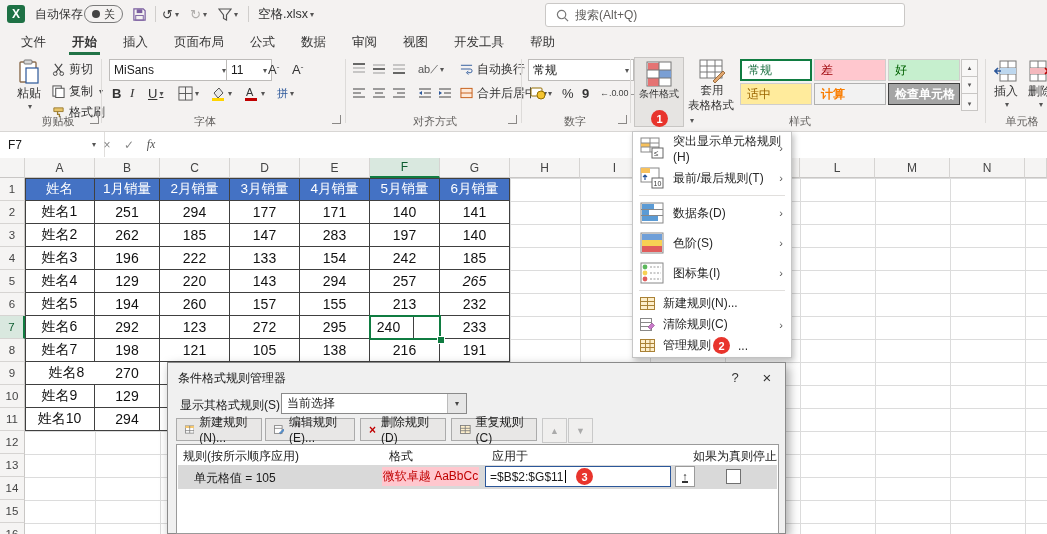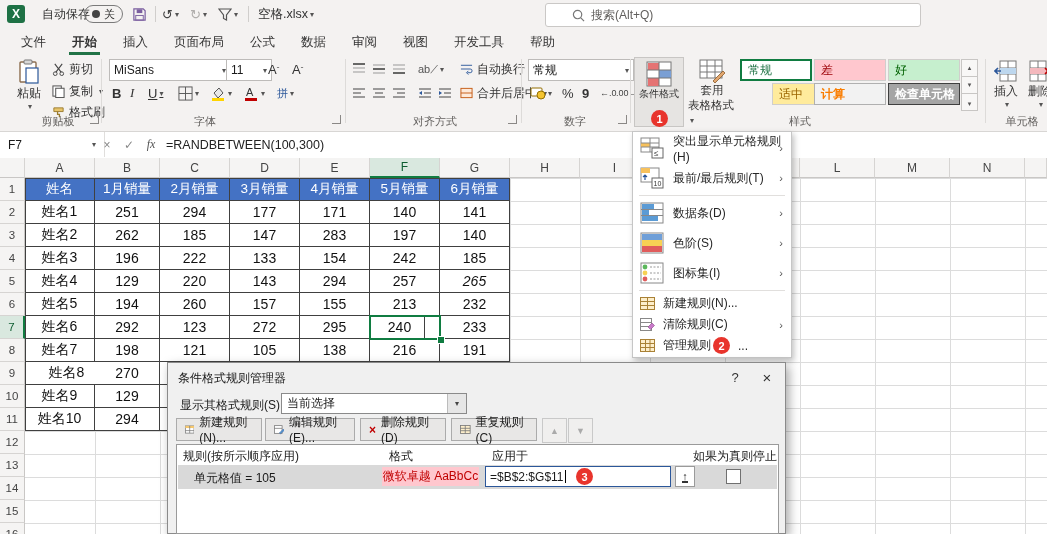--- a/index.html
+++ b/index.html
@@ -11,42 +11,42 @@
   .tb-item{position:absolute;top:4px;height:20px;display:flex;align-items:center;font-size:12px;color:#333;}
   .xl-icon{width:18px;height:18px;background:#1e7145;border-radius:3px;color:#fff;font-weight:bold;
            display:flex;align-items:center;justify-content:center;font-size:12px;}
   .toggle{border:1px solid #7a7a7a;border-radius:9px;height:16px;padding:0 7px;display:flex;align-items:center;gap:4px;font-size:11px;}
   .dot{width:8px;height:8px;border-radius:50%;background:#444;}
   .qat{color:#444;font-size:13px;}
   .dd{font-size:8px;color:#555;margin-left:2px;}
   .vline{position:absolute;top:6px;width:1px;height:16px;background:#d0cecc;}
   #searchbox{position:absolute;left:545px;top:3px;width:348px;height:22px;background:#fff;
              border:1px solid #cac8c6;border-radius:3px;display:flex;align-items:center;gap:6px;
-             padding-left:26px;color:#605e5c;font-size:12px;}
+             padding-left:10px;color:#605e5c;font-size:12px;}
   
   #tabrow{position:absolute;left:0;top:29px;width:1047px;height:26px;background:#f4f2f1;display:flex;align-items:center;padding-left:8px;gap:0;}
   .tab{padding:0 13px;height:26px;display:flex;align-items:center;font-size:12.5px;color:#333;position:relative;}
   .tab.active{font-weight:bold;}
   .tab.active:after{content:"";position:absolute;left:10px;right:10px;bottom:0;height:3px;background:#217346;}
   
   #ribbon{position:absolute;left:0;top:55px;width:1047px;height:76px;background:#f4f2f1;border-bottom:1px solid #d8d6d4;}
   .gsep{position:absolute;top:4px;width:1px;height:64px;background:#ddDbd9;}
   .glabel{position:absolute;top:59px;font-size:11px;color:#605e5c;text-align:center;}
   .launcher{position:absolute;top:60px;width:8px;height:8px;border-right:1px solid #8a8886;border-bottom:1px solid #8a8886;}
   .rbtn-sm{position:absolute;height:20px;display:flex;align-items:center;gap:4px;font-size:12px;color:#333;}
   .bigbtn{position:absolute;display:flex;flex-direction:column;align-items:center;font-size:12px;color:#333;}
   .combo{position:absolute;background:#fff;border:1px solid #bdbbb9;display:flex;align-items:center;
          justify-content:space-between;padding:0 4px;font-size:12px;height:20px;}
   .fontbtn{position:absolute;top:0;height:20px;display:flex;align-items:center;font-size:13px;color:#333;}
   .gal{position:absolute;width:72px;height:22px;display:flex;align-items:center;padding-left:6px;
        font-size:12px;border:1px solid #d0cecc;box-sizing:border-box;}
   .gal0{background:#fff;border:2px solid #107c41;color:#217346;}
   .gal1{background:#ffc7ce;color:#9c0006;}
   .gal2{background:#c6efce;color:#006100;}
-  .gal3{background:#ffeb9c;color:#9c6500;margin-left:32px;}
+  .gal3{background:#ffeb9c;color:#9c6500;}
   .gal4{background:#f2f2f2;color:#fa7d00;border:1px solid #b0b0b0;font-weight:bold;}
   .gal5{background:#a5a5a5;color:#fff;border:1px solid #3f3f3f;font-weight:bold;}
   .galsc{position:absolute;width:15px;height:16px;border:1px solid #c8c6c4;background:#f8f7f6;
          display:flex;align-items:center;justify-content:center;font-size:7px;color:#555;}
   .badge{background:#e8342c;color:#fff;border-radius:50%;width:17px;height:17px;display:flex;
          align-items:center;justify-content:center;font-size:11px;font-weight:bold;}
   
   #fbar{position:absolute;left:0;top:132px;width:1047px;height:26px;background:#fff;border-bottom:1px solid #d0cecc;}
   #namebox{position:absolute;left:0;top:0;width:88px;height:25px;display:flex;align-items:center;
            justify-content:space-between;padding:0 8px;border-right:1px solid #e0dedc;font-size:12px;}
@@ -104,21 +104,21 @@
 </style>
 </head>
 <body>
 
 <div id="app">
 
   <div id="titlebar">
     <div class="tb-item" style="left:7px">
         <div class="xl-icon">X</div>
       </div>
-    <div class="tb-item" style="left:42px">自动保存</div>
+    <div class="tb-item" style="left:35px">自动保存</div>
     <div class="tb-item" style="left:84px">
       <div class="toggle">
           <span class="dot"></span>
           <span>关</span>
         </div>
     </div>
     <div class="tb-item qat" style="left:132px">
       <svg width="15" height="15" viewBox="0 0 16 16">
           <path d="M2 2h10l2 2v10H2z" fill="none" stroke="#7b5fa0" stroke-width="1.3"></path>
           <rect x="5" y="2.5" width="6" height="4" fill="#7b5fa0"></rect>
@@ -416,23 +416,20 @@
 
   <div id="fbar">
     <div id="namebox">
       <span>F7</span>
         <span class="dd">▾</span>
     </div>
     <div class="fbtn" style="left:96px">×</div>
     <div class="fbtn" style="left:118px">✓</div>
     <div class="fbtn" style="left:140px;font-style:italic;font-family:'Liberation Serif',serif;color:#555">
         <span>fx</span>
-      </div>
-    <div id="formula-text">
-        <span>=RANDBETWEEN(100,300)</span>
       </div>
   </div>
 
   <div id="sheet">
       <div class="colhead" style="left: 0px; top: 0px; width: 25px; height: 20px;"></div>
       <div class="colhead" style="left: 25px; width: 70px;">A</div>
       <div class="colhead" style="left: 95px; width: 65px;">B</div>
       <div class="colhead" style="left: 160px; width: 70px;">C</div>
       <div class="colhead" style="left: 230px; width: 70px;">D</div>
       <div class="colhead" style="left: 300px; width: 70px;">E</div>
@@ -532,21 +529,21 @@
       <div class="cell" style="left: 160px; top: 135px; width: 70px; height: 23px; z-index: 2;">260</div>
       <div class="cell" style="left: 230px; top: 135px; width: 70px; height: 23px; z-index: 2;">157</div>
       <div class="cell" style="left: 300px; top: 135px; width: 70px; height: 23px; z-index: 2;">155</div>
       <div class="cell" style="left: 370px; top: 135px; width: 70px; height: 23px; z-index: 2;">213</div>
       <div class="cell" style="left: 440px; top: 135px; width: 70px; height: 23px; z-index: 2;">232</div>
       <div class="cell" style="left: 25px; top: 158px; width: 70px; height: 23px; z-index: 2;">姓名6</div>
       <div class="cell" style="left: 95px; top: 158px; width: 65px; height: 23px; z-index: 2;">292</div>
       <div class="cell" style="left: 160px; top: 158px; width: 70px; height: 23px; z-index: 2;">123</div>
       <div class="cell" style="left: 230px; top: 158px; width: 70px; height: 23px; z-index: 2;">272</div>
       <div class="cell" style="left: 300px; top: 158px; width: 70px; height: 23px; z-index: 2;">295</div>
-      <div class="cell" style="left: 375px; top: 158px; width: 50px; height: 23px; z-index: 2;">240</div>
+      <div class="cell" style="left: 364px; top: 158px; width: 50px; height: 23px; z-index: 2;">240</div>
       <div class="cell" style="left: 440px; top: 158px; width: 70px; height: 23px; z-index: 2;">233</div>
       <div class="cell" style="left: 25px; top: 181px; width: 70px; height: 23px; z-index: 2;">姓名7</div>
       <div class="cell" style="left: 95px; top: 181px; width: 65px; height: 23px; z-index: 2;">198</div>
       <div class="cell" style="left: 160px; top: 181px; width: 70px; height: 23px; z-index: 2;">121</div>
       <div class="cell" style="left: 230px; top: 181px; width: 70px; height: 23px; z-index: 2;">105</div>
       <div class="cell" style="left: 300px; top: 181px; width: 70px; height: 23px; z-index: 2;">138</div>
       <div class="cell" style="left: 370px; top: 181px; width: 70px; height: 23px; z-index: 2;">216</div>
       <div class="cell" style="left: 440px; top: 181px; width: 70px; height: 23px; z-index: 2;">191</div>
       <div class="cell" style="left: 25px; top: 204px; width: 84px; height: 23px; z-index: 2;">姓名8</div>
       <div class="cell" style="left: 95px; top: 204px; width: 65px; height: 23px; z-index: 2;">270</div>

